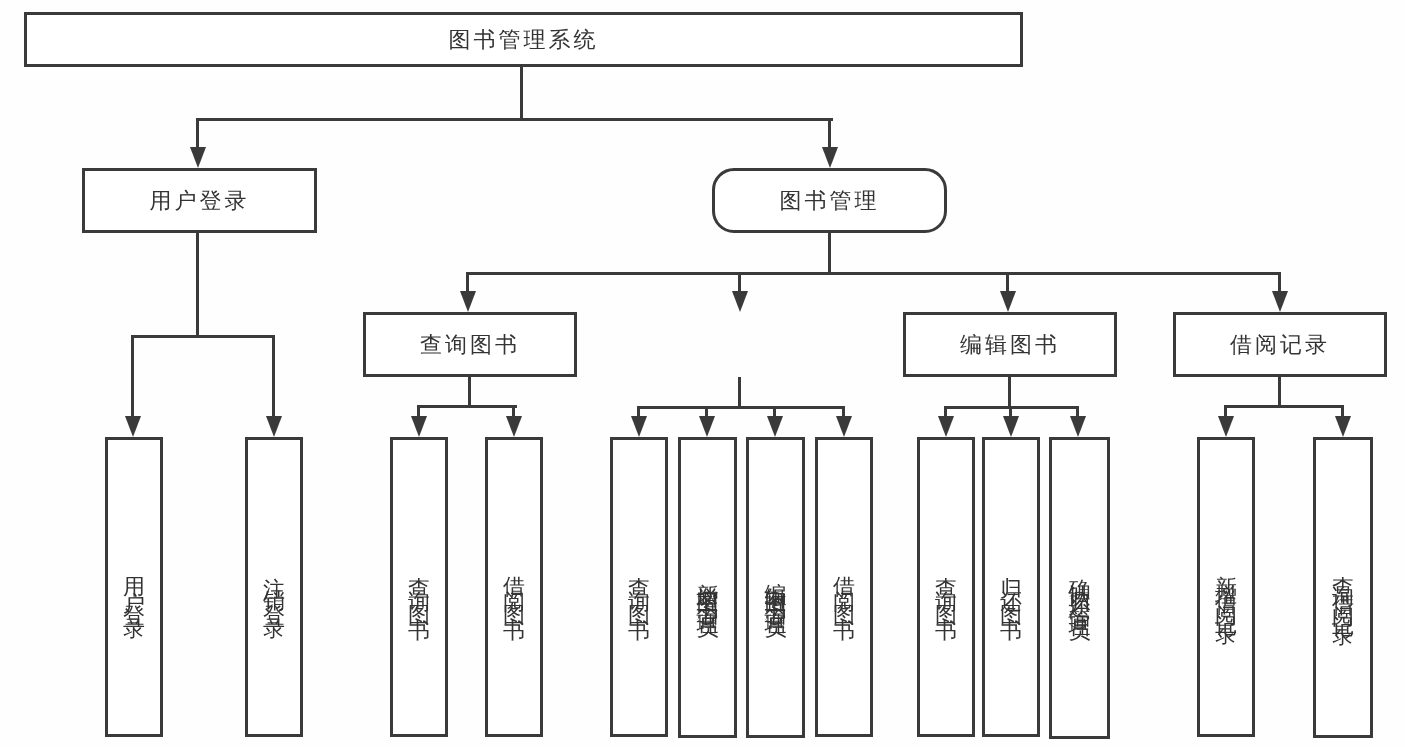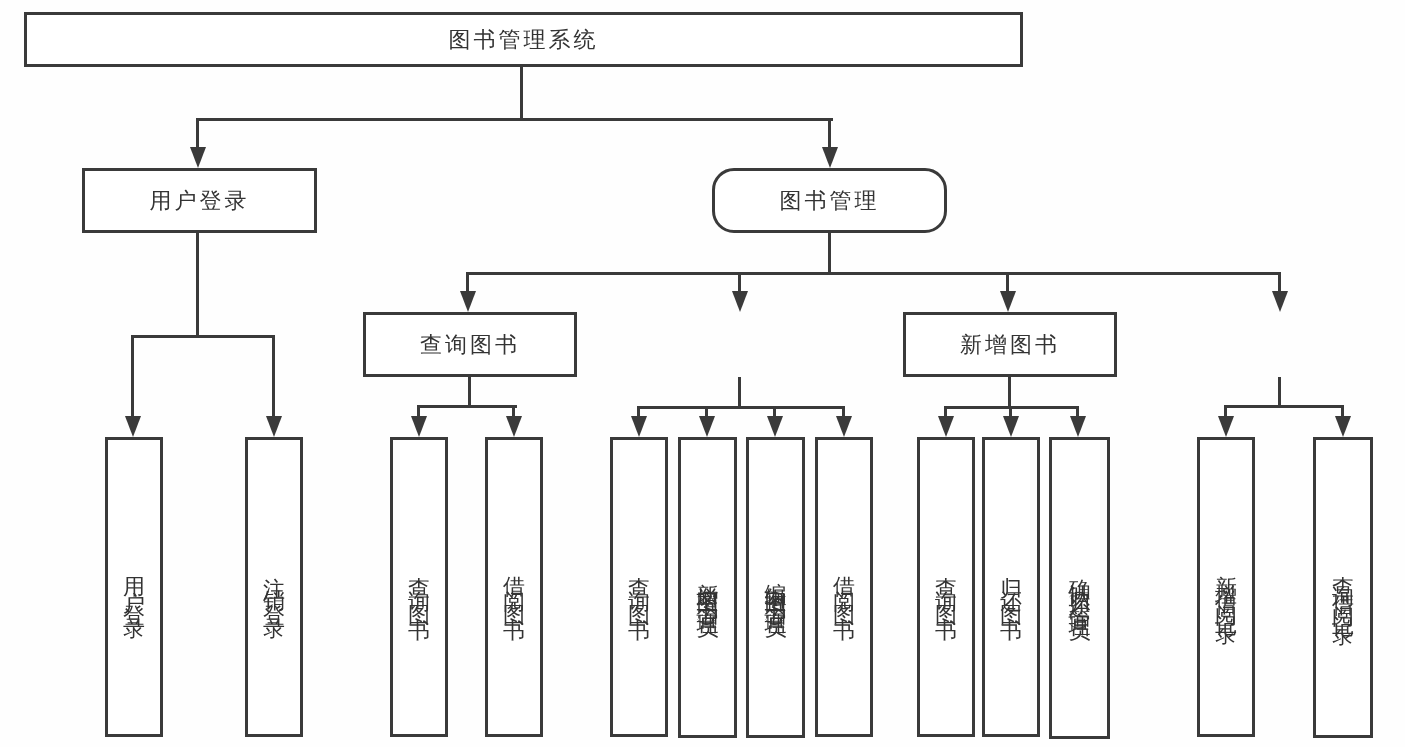--- a/index.html
+++ b/index.html
@@ -76,21 +76,24 @@
   <div class="arrow" style="left:732px;  top:291px;"></div>
   <div class="vline" style="left:1006px; top:272px; height:22px;"></div>
   <div class="arrow" style="left:1000px; top:291px;"></div>
   <div class="vline" style="left:1278px; top:272px; height:22px;"></div>
   <div class="arrow" style="left:1272px; top:291px;"></div>
 
   <div class="box" style="left:363px; top:312px; width:214px; height:65px;">
     <span>查询图书</span>
   </div>
   <div class="box" style="left:903px; top:312px; width:214px; height:65px;">
-    <span>新增图书</span>
+    <span>编辑图书</span>
+  </div>
+  <div class="box" style="left:1173px; top:312px; width:214px; height:65px;">
+    <span>借阅记录</span>
   </div>
 
   <div class="vline" style="left:468px; top:377px; height:31px;"></div>
   <div class="hline" style="left:417px; top:405px; width:100px;"></div>
   <div class="vline" style="left:417px; top:405px; height:14px;"></div>
   <div class="arrow" style="left:411px; top:416px;"></div>
   <div class="vline" style="left:512px; top:405px; height:14px;"></div>
   <div class="arrow" style="left:506px; top:416px;"></div>
 
   <div class="vline" style="left:738px; top:377px; height:31px;"></div>

